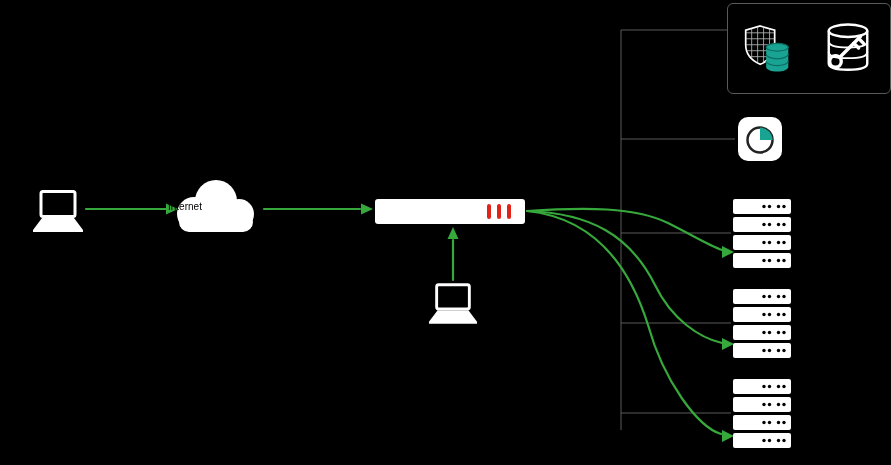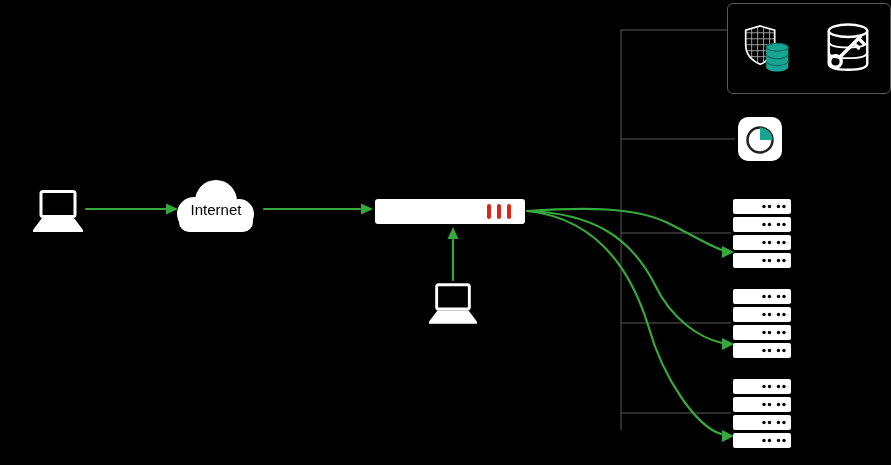--- a/index.html
+++ b/index.html
@@ -20,22 +20,22 @@
   .connector{stroke:var(--connector-gray);stroke-width:1;fill:none;}
   .g-line{stroke:var(--arrow-green);stroke-width:2.2;fill:none;stroke-linecap:round;}
   .g-head{fill:var(--arrow-green);stroke:none;}
   .w-fill{fill:var(--white);stroke:none;}
   .w-stroke{stroke:var(--white);fill:none;}
   .dot{fill:#000;stroke:none;}
   .teal-fill{fill:var(--teal);}
   .teal-line{stroke:var(--teal-dark);fill:none;stroke-width:1.4;}
   
   #link-layer{position:absolute;left:0;top:0;pointer-events:none;}
-  .cloud-label{position:absolute;left:168px;top:201px;width:96px;text-align:center;
-    font-size:15px;color:var(--label-black);font-weight:400;}
+  .cloud-label{position:absolute;left:168px;top:201px;width:96px;
+    font-size:10px;color:var(--label-black);font-weight:400;}
   .appliance{position:absolute;left:375px;top:199px;width:150px;height:25px;
     background:var(--white);border-radius:3px;}
   .appliance .bar{position:absolute;top:5px;width:4px;height:15px;border-radius:2px;
     background:var(--appliance-red);}
   .bar1{left:112px;} .bar2{left:122px;} .bar3{left:132px;}
   .panel{position:absolute;left:727px;top:3px;width:162px;height:89px;
     border:1px solid var(--connector-gray);border-radius:6px;
     display:flex;align-items:center;justify-content:space-around;background:#000;}
 </style>
 </head>

